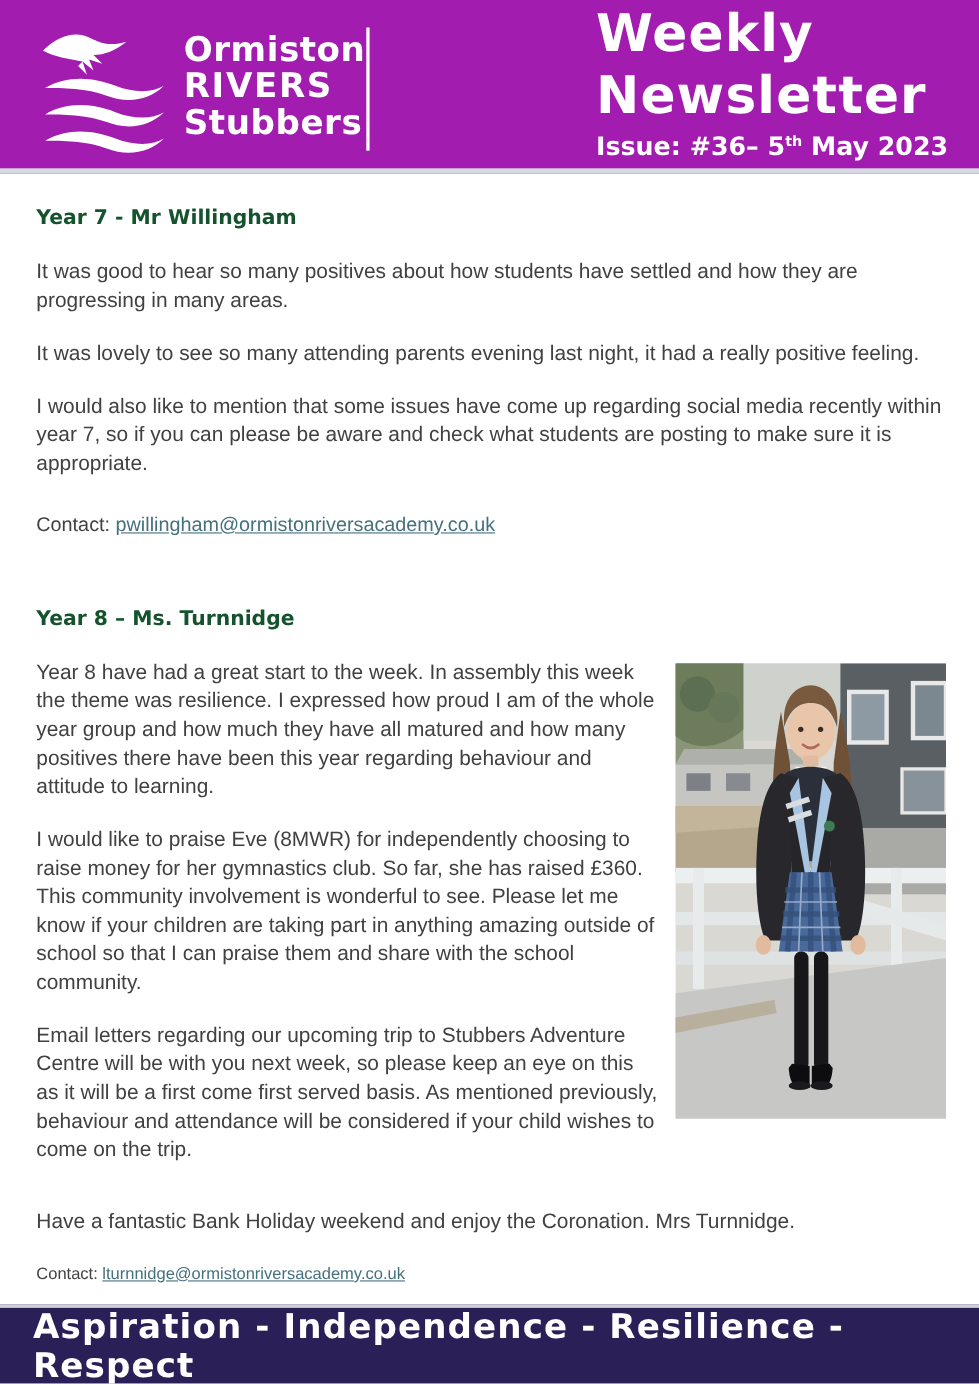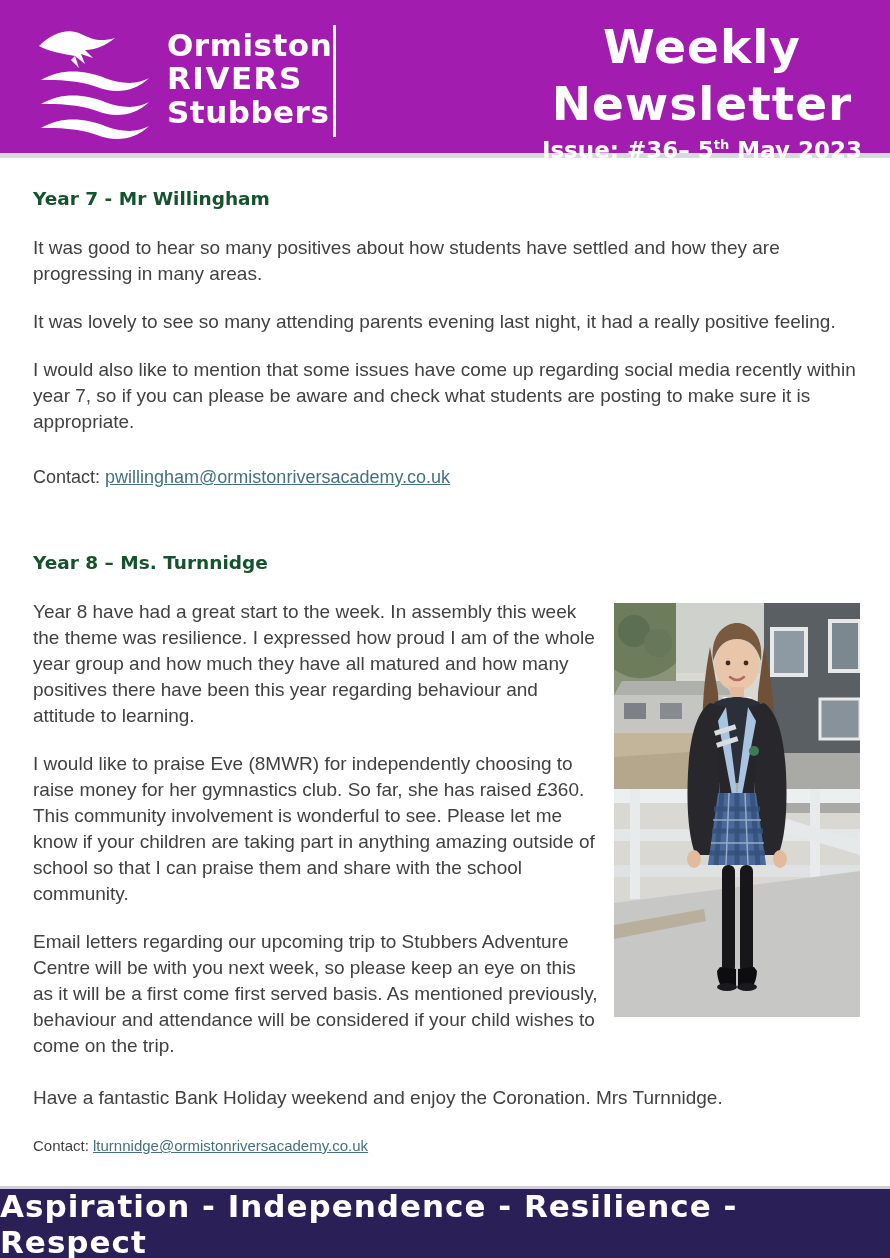--- a/index.html
+++ b/index.html
@@ -44,22 +44,22 @@
     position: absolute;
     left: 333px;
     top: 25px;
     width: 3px;
     height: 112px;
     background: #ffffff;
   }
   .masthead {
     position: absolute;
     right: 28px;
-    top: 18px;
-    text-align: center;
+    top: 2px;
+    text-align: left;
     color: #ffffff;
   }
   .masthead-title {
     font-family: "DejaVu Sans", sans-serif;
     font-weight: 800;
     font-size: 47px;
     line-height: 1.22;
     letter-spacing: 1px;
   }
   .issue-line {
@@ -107,21 +107,21 @@
     height: 414px;
     margin-left: 14px;
     margin-bottom: 6px;
     margin-top: 4px;
   }
   .photo-frame svg { width: 100%; height: 100%; display: block; }
   .year8-closing {
     clear: both;
     font-size: 19px;
     line-height: 26px;
-    margin-top: 26px;
+    margin-top: 39px;
     color: #414141;
   }
   .contact-line-small {
     font-size: 15px;
     margin-top: 26px;
     color: #414141;
   }
   .contact-line-small a {
     color: #44707f;
     text-decoration: underline;
@@ -132,20 +132,21 @@
     position: absolute;
     bottom: 0;
     left: 0;
     width: 100%;
     height: 72px;
     background: #2a2057;
     border-top: 3px solid #cfcfd8;
     display: flex;
     align-items: center;
     justify-content: center;
+    padding-left: 30px;
   }
   .footer-motto {
     color: #ffffff;
     font-family: "DejaVu Sans", sans-serif;
     font-weight: 700;
     font-size: 31px;
     letter-spacing: 1px;
   }
 </style>
 </head>

